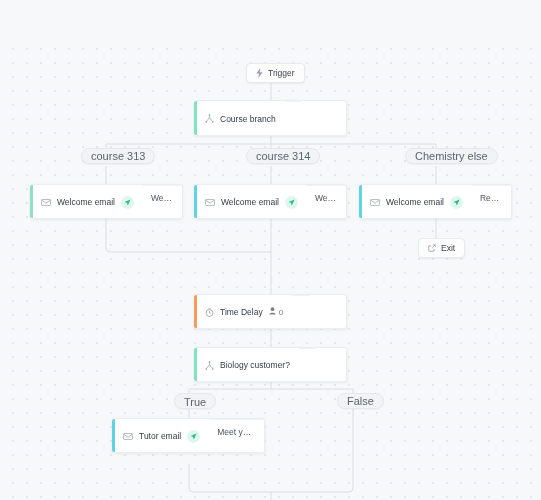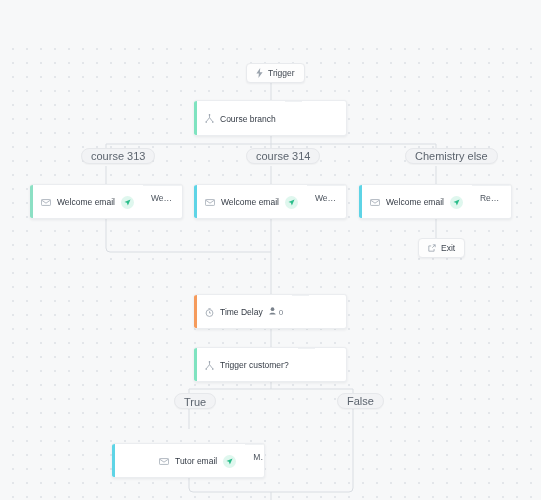--- a/index.html
+++ b/index.html
@@ -258,34 +258,34 @@
     <div class="card-body">
       <div class="card-head">
         <span class="ico">
           <svg width="9" height="9" viewBox="0 0 10 10">
               <path d="M5 0.8 L5 4 M5 4 L1.4 8.6 M5 4 L8.6 8.6" stroke="#98a1ac" stroke-width="0.9" fill="none"></path>
               <circle cx="5" cy="1" r="0.9" fill="#98a1ac"></circle>
               <circle cx="1.3" cy="9" r="0.9" fill="#98a1ac"></circle>
               <circle cx="8.7" cy="9" r="0.9" fill="#98a1ac"></circle>
             </svg>
         </span>
-        <span class="card-title">Trigger customer?</span>
+        <span class="card-title">Biology customer?</span>
       </div>
       <div class="card-sub"></div>
     </div>
   </div>
 
   <div class="chip" style="left:174px;top:345px;align-items:flex-end;">
     <span>True</span>
   </div>
   <div class="chip" style="left:337px;top:345px;">
     <span>False</span>
   </div>
 
-  <div class="card" style="left:112px;top:395px;width:153px;height:35px;gap:36px;">
+  <div class="card" style="left:112px;top:370px;width:153px;height:35px;">
     <div class="accent" style="background:#5ed4e6;"></div>
     <div class="card-body">
       <div class="card-head">
         <span class="ico">
           <svg width="10" height="7" viewBox="0 0 12 8">
               <rect x="0.5" y="0.5" width="11" height="7" rx="1" fill="none" stroke="#98a1ac" stroke-width="0.9"></rect>
               <path d="M0.8 1.2 L6 4.8 L11.2 1.2" fill="none" stroke="#98a1ac" stroke-width="0.9"></path>
             </svg>
         </span>
         <span class="card-title">Tutor email</span>

